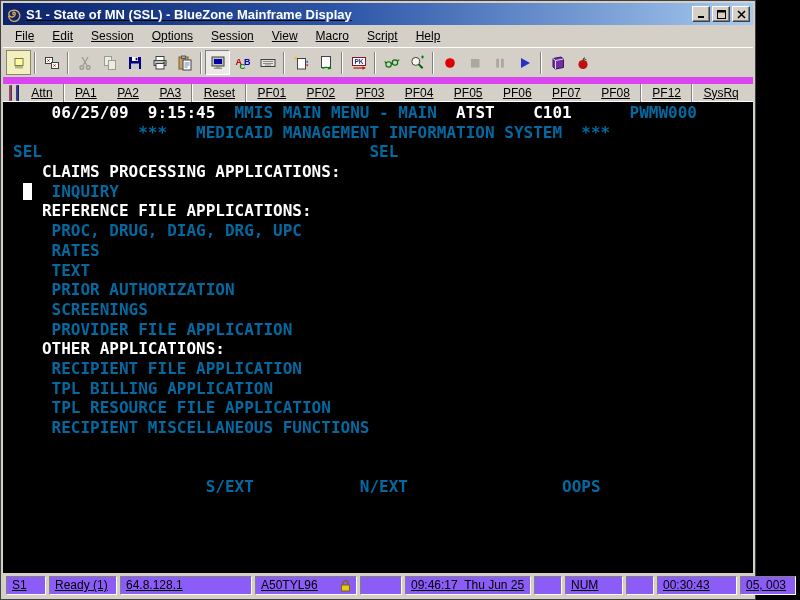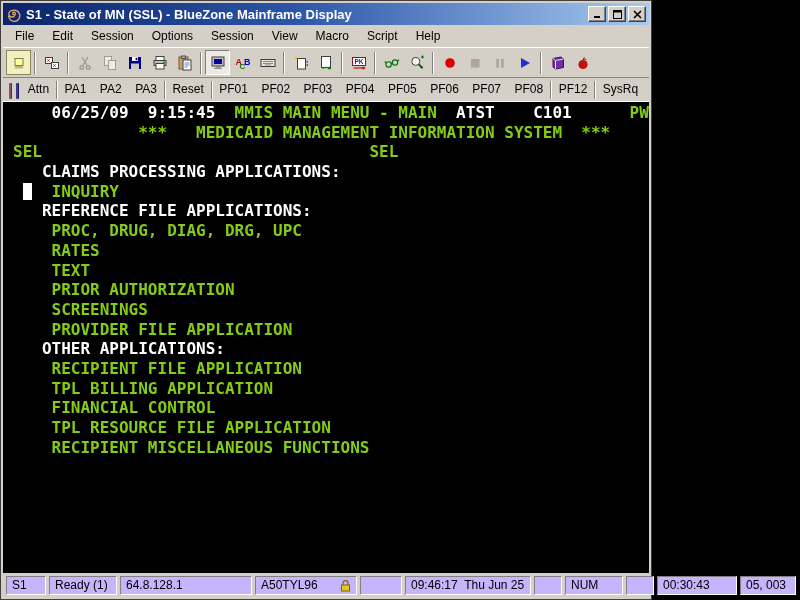--- a/index.html
+++ b/index.html
@@ -1,24 +1,24 @@
 <!DOCTYPE html>
 <html><head>
 <meta charset="utf-8">
 <style>
   * { box-sizing: border-box; margin: 0; padding: 0; }
   html,body { width: 800px; height: 600px; }
   body { font-family: "Liberation Sans", sans-serif; background:#000; }
 
   .window {
-    width: 652px; height: 600px;
+    width: 756px; height: 600px;
     background: #D4D0C8;
     border: 1px solid #404040;
     padding: 2px;
-    display: flex; flex-direction: column;
+    display: flex; flex-direction: column; text-decoration: underline;
   }
 
   
   .titlebar {
     height: 22px; flex: 0 0 22px;
     background: linear-gradient(to right, #0A246A 0%, #2C55A8 45%, #A6CAF0 100%);
     display: flex; align-items: center; gap: 4px; padding: 0 3px;
   }
   .app-icon { width: 16px; height: 16px; display: inline-flex; }
   .title-text { color: #fff; font-weight: bold; font-size: 13px; flex: 1; white-space: nowrap; overflow: hidden; }
@@ -39,46 +39,46 @@
   .tb {
     width: 25px; height: 25px; background: transparent; border: 1px solid transparent;
     display: inline-flex; align-items: center; justify-content: center; padding: 0;
   }
   .tb.hl { background: #F2EFC0; border: 1px solid #8A8A5C; }
   .tb.pressed { background: #ECEAE4; border: 1px solid; border-color: #808080 #fff #fff #808080; }
   .tsep { width: 2px; height: 22px; border-left: 1px solid #808080; border-right: 1px solid #fff; margin: 0 3px; flex: 0 0 2px; }
 
   
   .keybar {
-    height: 25px; flex: 0 0 25px; display: flex; align-items: flex-end;
-    padding: 2px 4px; border-top: 1px solid #d946ef; border-bottom: 1px solid #fff;
+    height: 25px; flex: 0 0 25px; display: flex; align-items: center;
+    padding: 2px 4px; border-top: 7px solid #d946ef; border-bottom: 1px solid #fff;
   }
   .gripper { width: 3px; height: 16px; margin: 0 2px; flex: 0 0 3px; border-radius: 1px; }
   .g1 { background: #8E4A6E; border-right: 1px solid #5c2c46; }
   .g2 { background: #3A3A8C; border-right: 1px solid #1e1e5a; }
   .kb { flex: 1 1 auto; text-align: center; font-size: 12px; color: #000; background: transparent; border: none; height: 20px; }
   .ksep { width: 2px; height: 18px; border-left: 1px solid #808080; border-right: 1px solid #fff; flex: 0 0 2px; }
 
   
   .terminal {
     flex: 1 1 auto; background: #000; position: relative; overflow: hidden;
     font-family: "DejaVu Sans Mono", monospace; font-weight: bold; font-size: 16px;
     padding: 1px 0 0 10px;
   }
   .trow { position: relative; height: 19.7px; line-height: 19.7px; white-space: pre; }
   .tseg { position: absolute; top: 0; }
-  .tseg.c { color: #84cc16; }
+  .tseg.c { color: #0369a1; }
   .tseg.w { color: #FFFFFF; }
   .tcursor { position: absolute; width: 1ch; height: 17px; top: 1px; background: #FFFFFF; }
 
   
   .statusbar { height: 24px; flex: 0 0 24px; display: flex; align-items: center; gap: 3px; padding: 2px 3px; font-size: 12px; color: #000; }
   .scell {
     height: 19px; border: 1px solid; border-color: #808080 #fff #fff #808080;
-    display: flex; align-items: center; padding: 0 5px; white-space: pre; background: #c4b5fd; overflow: hidden;
+    display: flex; align-items: center; padding: 0 5px; white-space: pre; background: #8b5cf6; overflow: hidden;
   }
   .scell .lockwrap { margin-left: auto; display: inline-flex; }
 </style>
 </head>
 <body>
 
 <div class="window">
 
   <div class="titlebar">
     <span class="app-icon">
@@ -321,25 +321,25 @@
       <div class="trow"><span class="tseg w" style="left: 3ch;">REFERENCE FILE APPLICATIONS:</span></div>
       <div class="trow"><span class="tseg c" style="left: 4ch;">PROC, DRUG, DIAG, DRG, UPC</span></div>
       <div class="trow"><span class="tseg c" style="left: 4ch;">RATES</span></div>
       <div class="trow"><span class="tseg c" style="left: 4ch;">TEXT</span></div>
       <div class="trow"><span class="tseg c" style="left: 4ch;">PRIOR AUTHORIZATION</span></div>
       <div class="trow"><span class="tseg c" style="left: 4ch;">SCREENINGS</span></div>
       <div class="trow"><span class="tseg c" style="left: 4ch;">PROVIDER FILE APPLICATION</span></div>
       <div class="trow"><span class="tseg w" style="left: 3ch;">OTHER APPLICATIONS:</span></div>
       <div class="trow"><span class="tseg c" style="left: 4ch;">RECIPIENT FILE APPLICATION</span></div>
       <div class="trow"><span class="tseg c" style="left: 4ch;">TPL BILLING APPLICATION</span></div>
-      <div class="trow"><span class="tseg c" style="left: 4ch;">FINANCIAL CONTROL</span></div>
       <div class="trow"><span class="tseg c" style="left: 4ch;">TPL RESOURCE FILE APPLICATION</span></div>
       <div class="trow"><span class="tseg c" style="left: 4ch;">RECIPIENT MISCELLANEOUS FUNCTIONS</span></div>
       <div class="trow"></div>
       <div class="trow"></div>
+      <div class="trow"><span class="tseg c" style="left: 20ch;">S/EXT</span><span class="tseg c" style="left: 36ch;">N/EXT</span><span class="tseg c" style="left: 57ch;">OOPS</span></div>
       <div class="trow"></div>
     </div>
 
   <div class="statusbar">
       <div class="scell" style="width: 40px; flex: 0 0 40px;"><span>S1</span></div>
       <div class="scell" style="width: 68px; flex: 0 0 68px;"><span>Ready (1)</span></div>
       <div class="scell" style="width: 132px; flex: 0 0 132px;"><span>64.8.128.1</span></div>
       <div class="scell" style="width: 102px; flex: 0 0 102px;"><span>A50TYL96</span><span class="lockwrap"><svg width="11" height="13" viewBox="0 0 11 13" style="display: block;">
   <path d="M3 6 V4.2 a2.5 2.5 0 0 1 5 0 V6" stroke="#7A6800" stroke-width="1.2" fill="none"></path>
   <rect x="1.5" y="6" width="8" height="6" fill="#E8C818" stroke="#7A6800"></rect>

